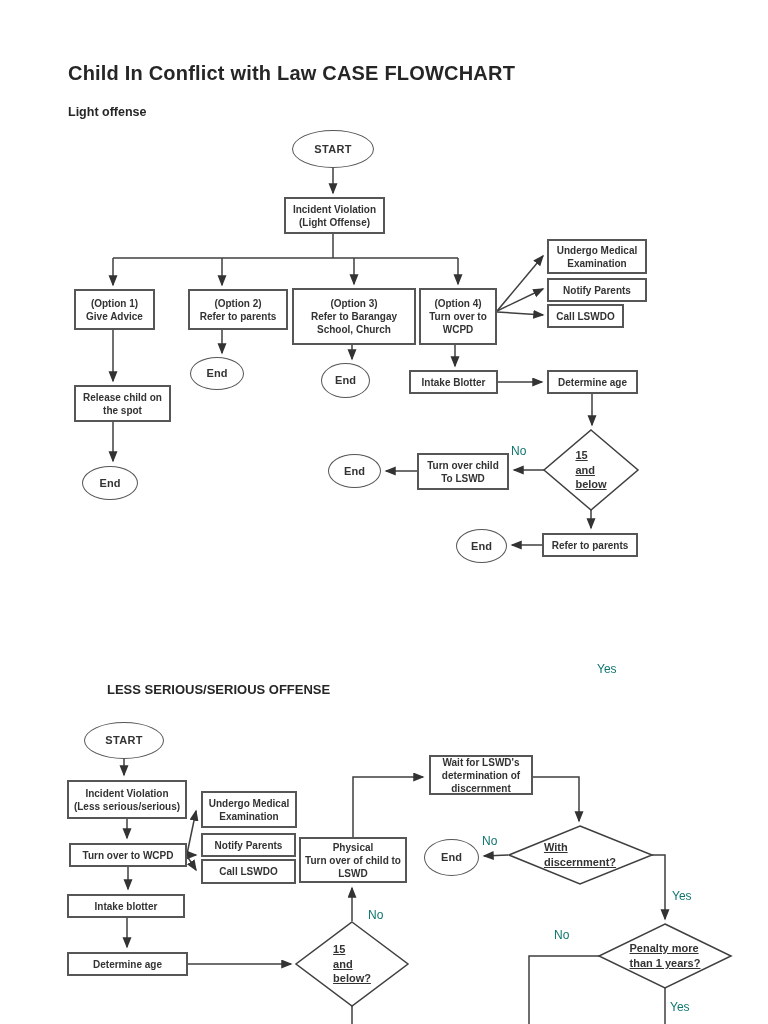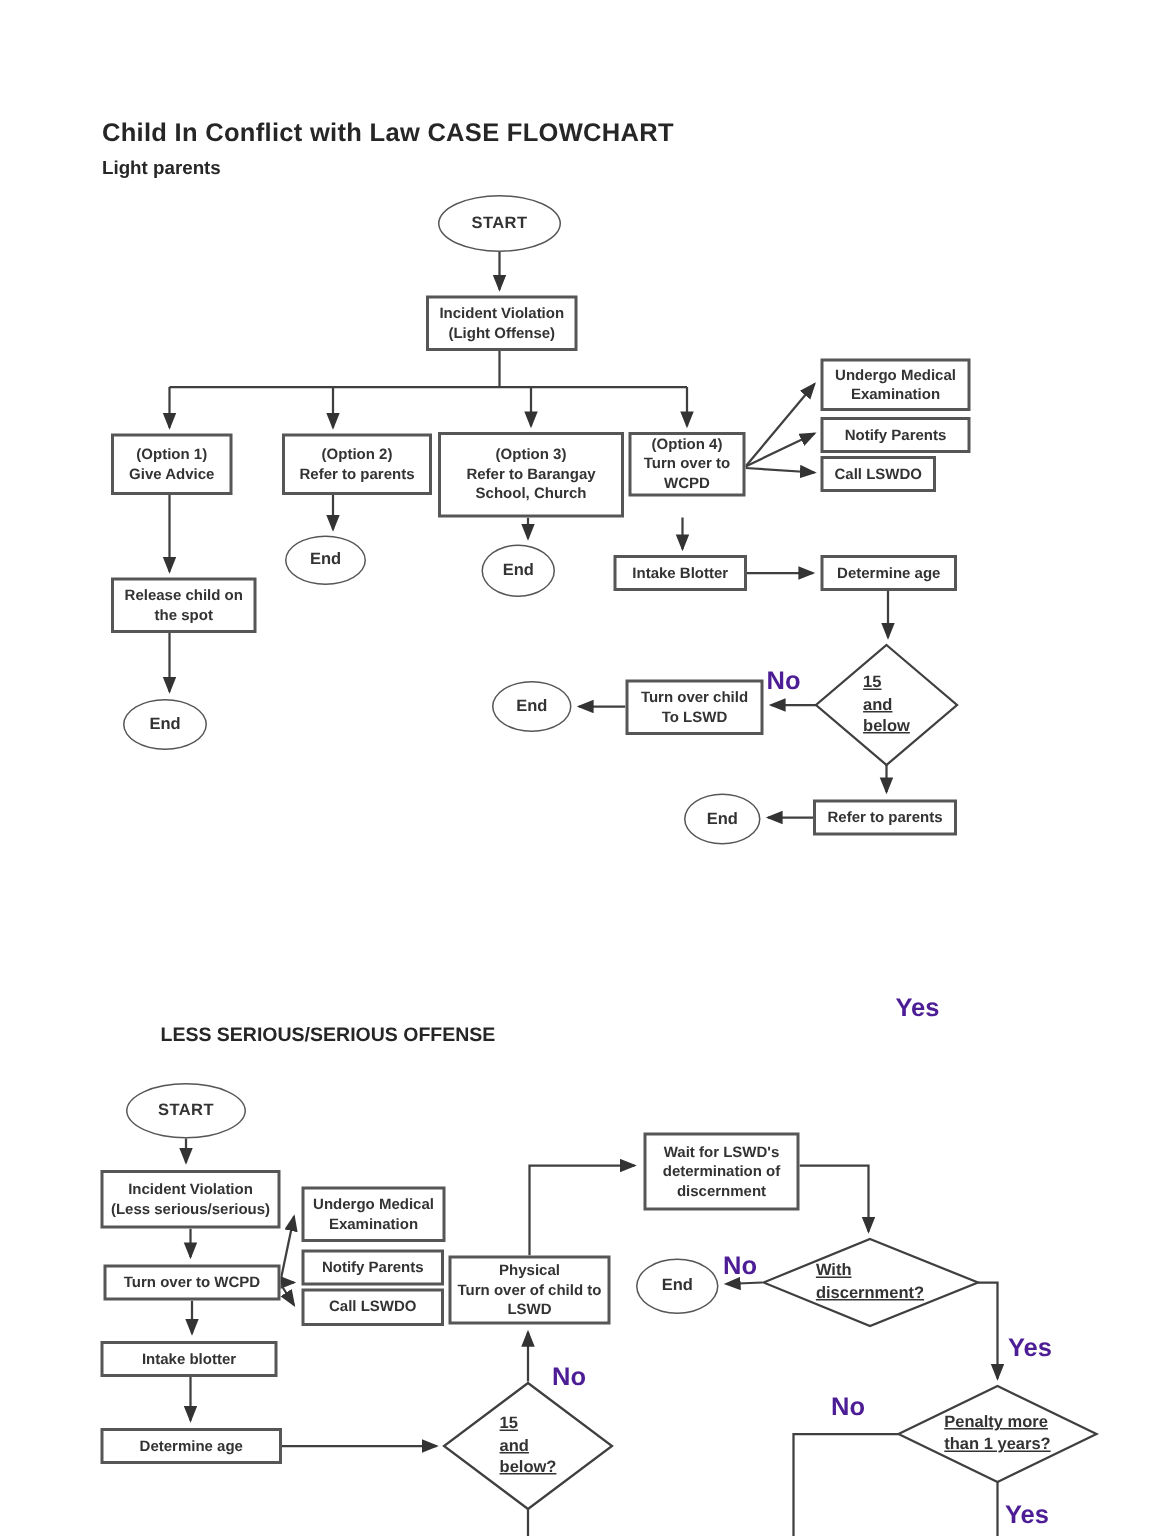--- a/index.html
+++ b/index.html
@@ -8,23 +8,22 @@
     width: 768px;
     height: 1024px;
     background: #ffffff;
     font-family: "Liberation Sans", sans-serif;
     overflow: hidden;
   }
   .title {
     position: absolute;
     font-weight: bold;
     color: #262626;
-    font-size: 17px;
+    font-size: 20px;
     letter-spacing: 0.2px;
-    margin-top: 17px;
   }
   .heading {
     position: absolute;
     font-weight: bold;
     color: #262626;
     font-size: 12.5px;
   }
   svg.connectors {
     position: absolute;
     left: 0; top: 0;
@@ -56,23 +55,23 @@
     white-space: pre-line;
     color: #333333;
     font-weight: bold;
     font-size: 11px;
     line-height: 1.35;
     background: transparent;
     text-decoration: underline;
   }
   .lbl {
     position: absolute;
-    font-weight: bold;
-    color: #4c1d95;
-    font-size: 17px;
+    font-weight: normal;
+    color: #0f766e;
+    font-size: 12px;
   }
 </style>
 </head>
 <body>
 
 <div class="page">
 
   <svg class="connectors" width="768" height="1024" viewBox="0 0 768 1024">
     <defs>
       <marker id="ah" markerWidth="9" markerHeight="8" refX="6.5" refY="3" orient="auto">
@@ -122,34 +121,34 @@
     </g>
     <g stroke="#3f3f3f" stroke-width="1.5" fill="#ffffff">
       <polygon points="591,430 638,470 591,510 544,470"></polygon>
       <polygon points="352,922 408,964 352,1006 296,964"></polygon>
       <polygon points="580,826 652,855 580,884 509,855"></polygon>
       <polygon points="665,924 731,956 665,988 599,956"></polygon>
     </g>
   </svg>
 
   <div class="title" style="left:68px; top:62px;">Child In Conflict with Law CASE FLOWCHART</div>
-  <div class="heading" style="left:68px; top:105px;">Light parents</div>
+  <div class="heading" style="left:68px; top:105px;">Light offense</div>
   <div class="heading" style="left:68px; top:682px; font-size:13px;padding-left:39px;">LESS SERIOUS/SERIOUS OFFENSE</div>
 
   <div class="node oval start-node" style="left:292px; top:130px; width:82px; height:38px;">START</div>
   <div class="node rect" style="left:284px; top:197px; width:101px; height:37px;">Incident Violation
 (Light Offense)</div>
   <div class="node rect" style="left:74px; top:289px; width:81px; height:41px;">(Option 1)
 Give Advice</div>
   <div class="node rect" style="left:188px; top:289px; width:100px; height:41px;">(Option 2)
 Refer to parents</div>
   <div class="node rect" style="left:292px; top:288px; width:124px; height:57px;">(Option 3)
 Refer to Barangay
 School, Church</div>
-  <div class="node rect" style="left:419px; top:288px; width:78px; height:43px;">(Option 4)
+  <div class="node rect" style="left:419px; top:288px; width:78px; height:57px;">(Option 4)
 Turn over to
 WCPD</div>
   <div class="node rect" style="left:547px; top:239px; width:100px; height:35px;">Undergo Medical
 Examination</div>
   <div class="node rect" style="left:547px; top:278px; width:100px; height:24px;">Notify Parents</div>
   <div class="node rect" style="left:547px; top:304px; width:77px; height:24px;">Call LSWDO</div>
   <div class="node rect" style="left:74px; top:385px; width:97px; height:37px;">Release child on
 the spot</div>
   <div class="node oval end-node" style="left:82px; top:466px; width:56px; height:34px;">End</div>
   <div class="node oval end-node" style="left:190px; top:357px; width:54px; height:33px;">End</div>
@@ -176,21 +175,21 @@
   <div class="node rect" style="left:201px; top:833px; width:95px; height:24px;">Notify Parents</div>
   <div class="node rect" style="left:201px; top:859px; width:95px; height:25px;">Call LSWDO</div>
   <div class="node rect" style="left:67px; top:894px; width:118px; height:24px;">Intake blotter</div>
   <div class="node rect" style="left:67px; top:952px; width:121px; height:24px;">Determine age</div>
   <div class="dtext" style="left:317px; top:928px; width:70px; height:72px;">15
 and
 below?</div>
   <div class="node rect" style="left:299px; top:837px; width:108px; height:46px;">Physical
 Turn over of child to
 LSWD</div>
-  <div class="node rect" style="left:429px; top:755px; width:104px; height:52px;">Wait for LSWD's
+  <div class="node rect" style="left:429px; top:755px; width:104px; height:40px;">Wait for LSWD's
 determination of
 discernment</div>
   <div class="node oval end-node" style="left:424px; top:839px; width:55px; height:37px;">End</div>
   <div class="dtext" style="left:530px; top:833px; width:100px; height:44px;">With
 discernment?</div>
   <div class="dtext" style="left:605px; top:934px; width:120px; height:44px;">Penalty more
 than 1 years?</div>
   <div class="lbl" style="left:368px; top:908px;">No</div>
   <div class="lbl" style="left:482px; top:834px;">No</div>
   <div class="lbl" style="left:672px; top:889px;">Yes</div>

